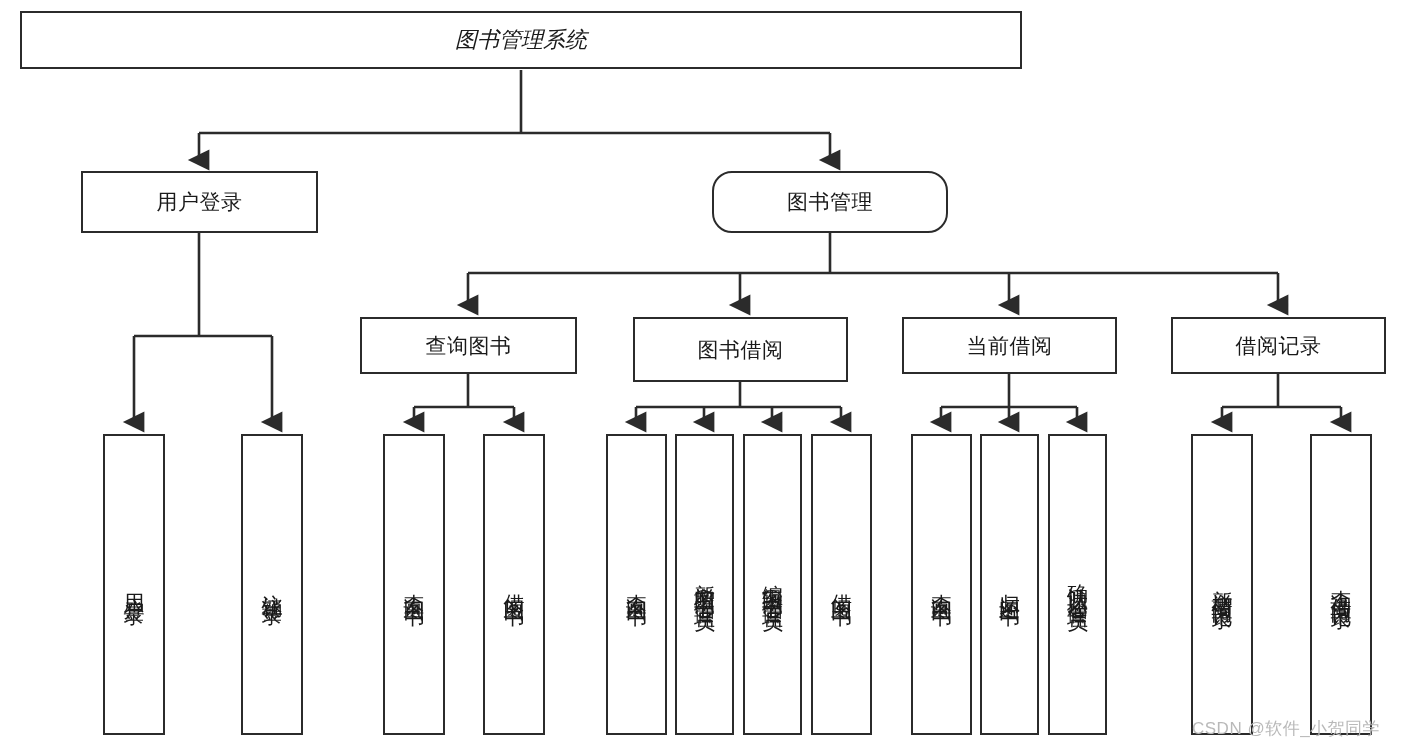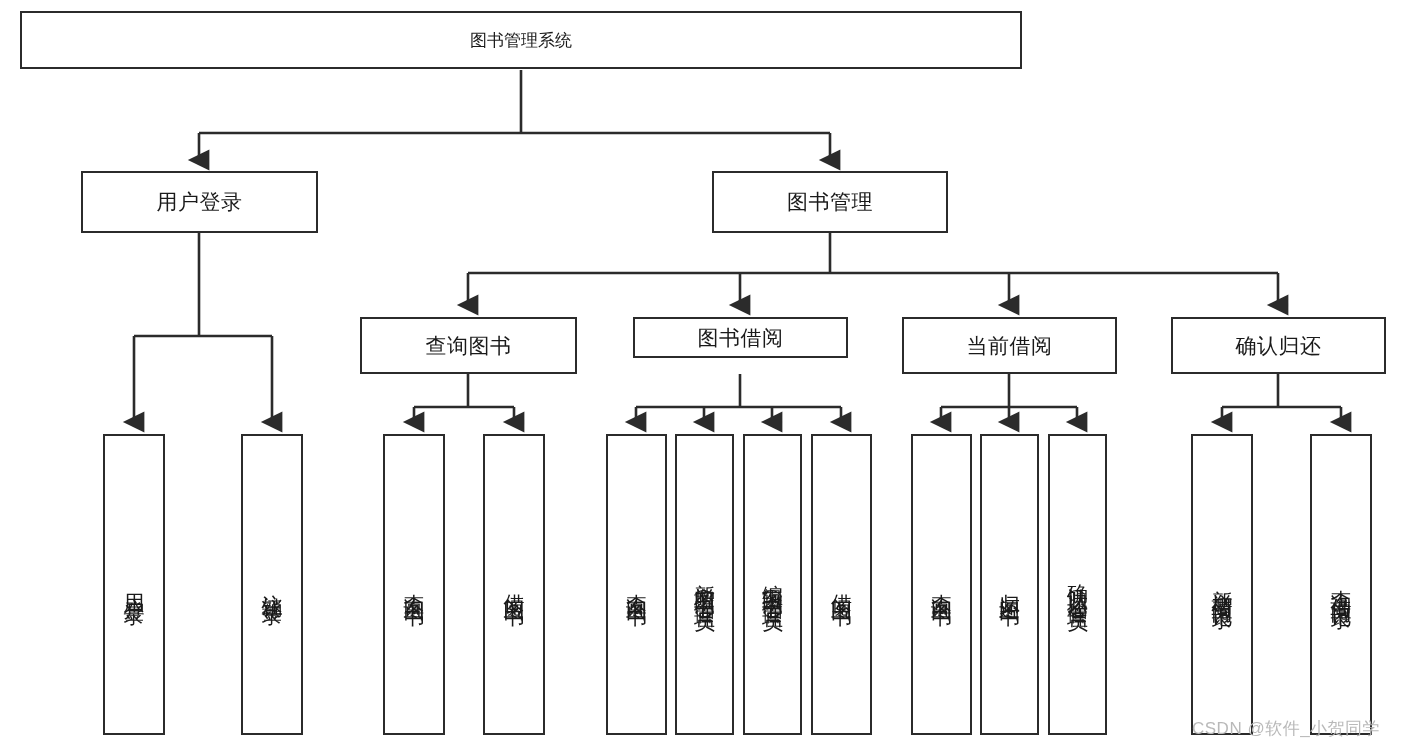--- a/index.html
+++ b/index.html
@@ -35,21 +35,22 @@
     justify-content: center;
     color: #1a1a1a;
     z-index: 2;
   }
   .node.h {
     font-size: 21px;
     line-height: 1.2;
     letter-spacing: 0.5px;
   }
   .node.root {
-    font-size: 17px;
+    font-size: 22px;
+    font-style: italic;
   }
   .node.v {
     font-size: 21px;
     writing-mode: vertical-rl;
     text-orientation: upright;
     letter-spacing: 4px;
     line-height: 1.05;
     padding: 4px 0;
     text-align: center;
   }
@@ -114,26 +115,26 @@
       <path d="M1278,374 L1278,407"></path>
       <path d="M1222,407 L1341,407"></path>
       <path d="M1222,407 L1222,422" marker-end="url(#arrow)"></path>
       <path d="M1341,407 L1341,422" marker-end="url(#arrow)"></path>
     </g>
   </svg>
 
   <div class="node root" style="left:20px; top:11px; width:1002px; height:58px;">图书管理系统</div>
 
   <div class="node h" style="left:81px; top:171px; width:237px; height:62px;">用户登录</div>
-  <div class="node h" style="left:712px; top:171px; width:236px; height:62px;">图书管理</div>
+  <div class="node h" style="left:712px; top:171px; width:236px; height:62px;border-radius:20px;">图书管理</div>
 
   <div class="node h" style="left:360px; top:317px; width:217px; height:57px;">查询图书</div>
-  <div class="node h" style="left:633px; top:317px; width:215px; height:41px;">图书借阅</div>
+  <div class="node h" style="left:633px; top:317px; width:215px; height:65px;">图书借阅</div>
   <div class="node h" style="left:902px; top:317px; width:215px; height:57px;text-align:right;">当前借阅</div>
-  <div class="node h" style="left:1171px; top:317px; width:215px; height:57px;">确认归还</div>
+  <div class="node h" style="left:1171px; top:317px; width:215px; height:57px;">借阅记录</div>
 
   <div class="node v" style="left:103px; top:434px; width:62px; height:301px;">用户登录</div>
   <div class="node v" style="left:241px; top:434px; width:62px; height:301px;">注销登录</div>
 
   <div class="node v" style="left:383px; top:434px; width:62px; height:301px;">查询图书</div>
   <div class="node v" style="left:483px; top:434px; width:62px; height:301px;">借阅图书</div>
 
   <div class="node v" style="left:606px; top:434px; width:61px; height:301px;">查询图书</div>
   <div class="node v" style="left:675px; top:434px; width:59px; height:301px;">新增图书（管理员）</div>
   <div class="node v" style="left:743px; top:434px; width:59px; height:301px;">编辑图书（管理员）</div>

